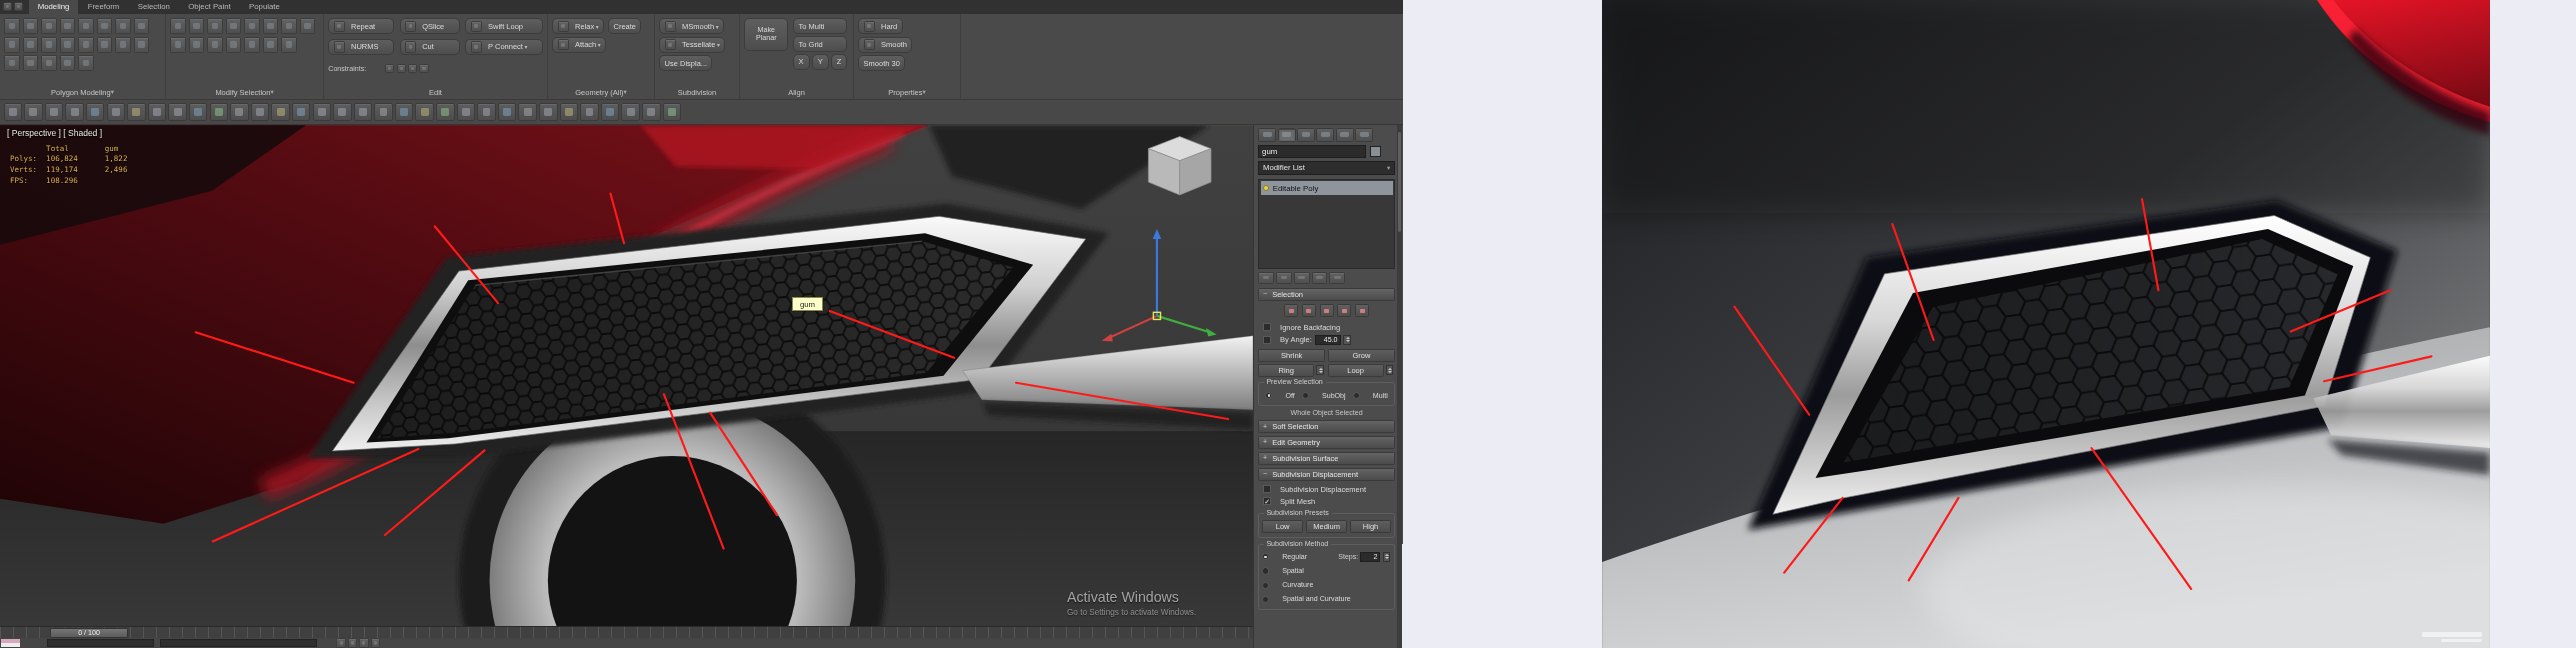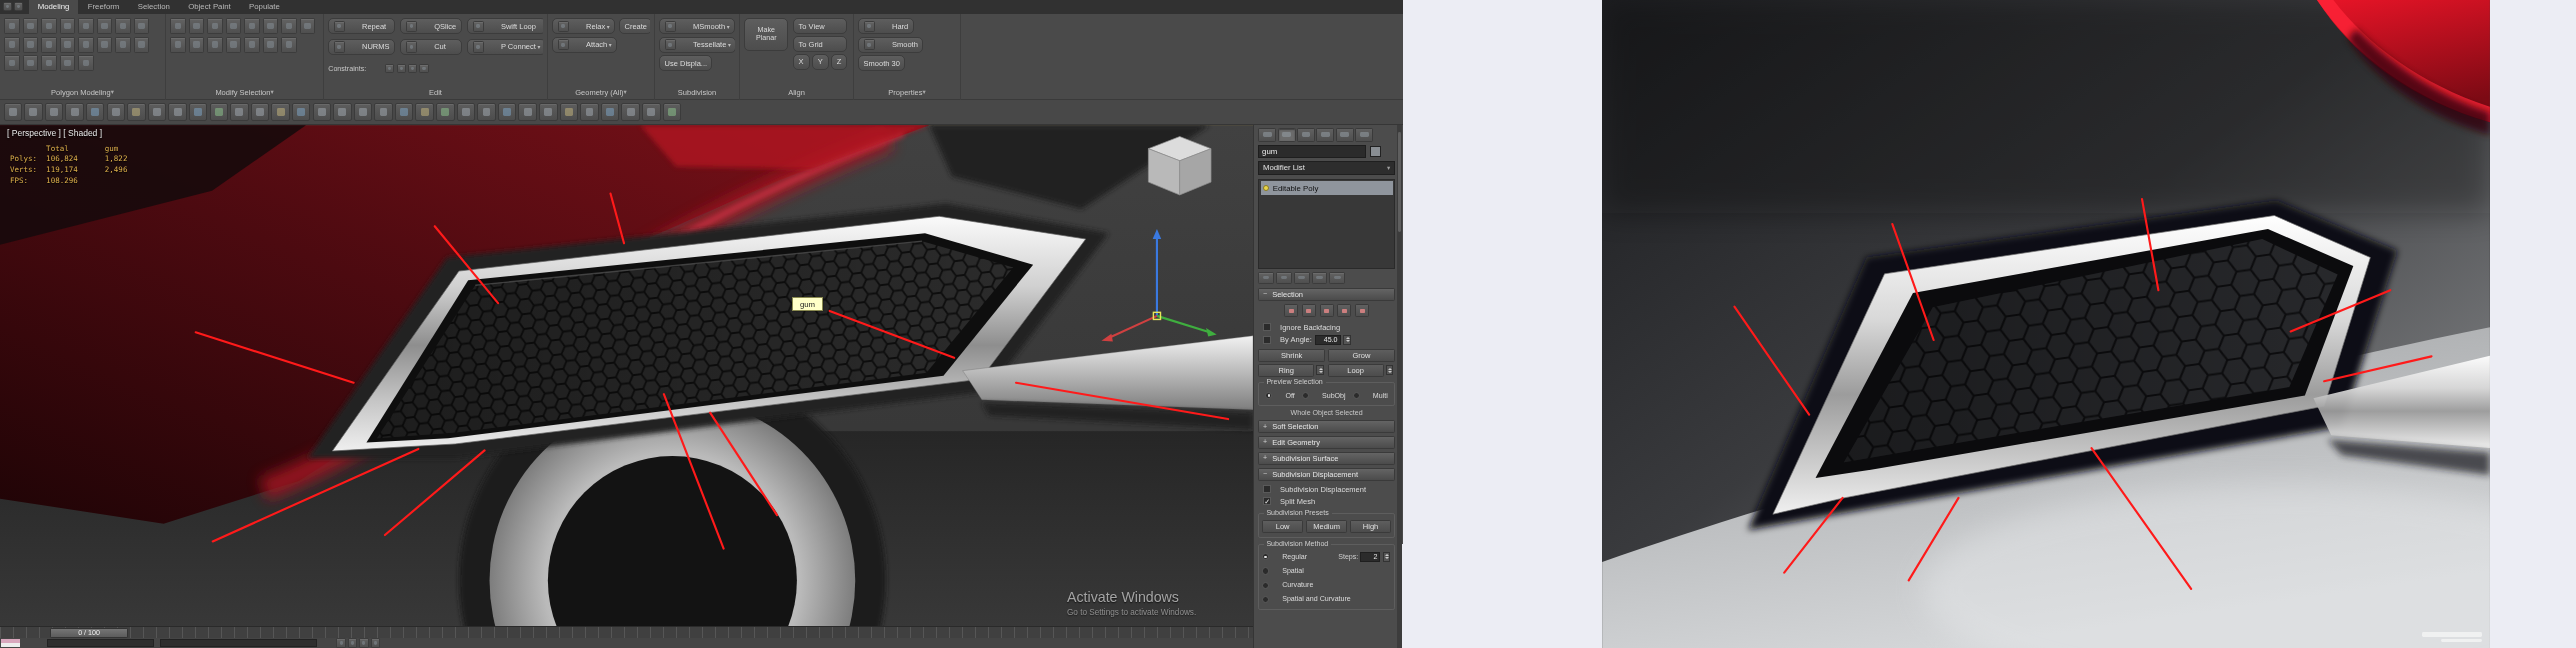--- a/index.html
+++ b/index.html
@@ -23,21 +23,21 @@
   .ddl::after{content:" ▾";font-size:6.4px;color:#a9a9a9}
   .dd > span::after{content:" ▾";font-size:5.7px;color:#bdbdbd}
   .icongrid{display:flex;flex-wrap:wrap;gap:2.8px;padding-top:2.1px}
   .chip{display:inline-block;width:15.7px;height:15.7px;border-radius:1.4px;background:linear-gradient(#626262,#4f4f4f);border:0.7px solid #3c3c3c;box-shadow:inset 0 0.7px 0 #707070;position:relative}
   .chip::before{content:"";position:absolute;inset:3.6px;border-radius:1.4px;background:#8f9aa2;opacity:.45}
   .chip.s{width:11.4px;height:11.4px}
   .chip.s::before{inset:2.8px}
   .chip.xs{width:9.3px;height:9.3px}
   .chip.xs::before{inset:2.1px}
   .rgrid3{display:grid;grid-template-columns:auto auto auto;grid-auto-rows:18.5px;column-gap:5.7px;row-gap:2.1px;padding-top:2.1px}
-  .rbtn{display:flex;align-items:center;gap:17px;padding:1.4px 4.3px;height:15.7px;background:linear-gradient(#5e5e5e,#4d4d4d);border:0.7px solid #3c3c3c;border-radius:5px;font-size:7.5px;color:#dcdcdc;white-space:nowrap;cursor:default}
+  .rbtn{display:flex;align-items:center;gap:6px;padding:1.4px 4.3px;height:15.7px;background:linear-gradient(#5e5e5e,#4d4d4d);border:0.7px solid #3c3c3c;border-radius:5px;font-size:7.5px;color:#dcdcdc;white-space:nowrap;cursor:default}
   .rbtn.tall{height:33px;width:44px;text-align:center;white-space:normal;font-size:7.1px;line-height:7.8px;justify-content:center}
   .rbtn.mini{padding:1.4px 5px}
   .rrow{display:flex;gap:4.3px;margin-bottom:2.8px}
   .rcol{display:flex;flex-direction:column;padding-top:2.1px}
   .constraints{display:flex;align-items:center;gap:19px}
   .rlabel{font-size:7.1px;color:#c9c9c9;white-space:nowrap}
   .minichips{display:flex;gap:2.1px}
   .align-grid{display:flex;gap:4.3px;padding-top:2.1px}
   .rcol2{display:flex;flex-direction:column;gap:2.1px}
   .xyz{display:flex;gap:2.1px}
@@ -284,21 +284,21 @@
         <div class="rsec-label">Subdivision</div>
       </section>
 
       <section class="rsec" style="width:114px">
         <div class="rsec-content align-grid">
           <div class="rbtn tall">
               <span>Make Planar</span>
             </div>
           <div class="rcol2">
             <div class="rbtn mini">
-                <span>To View</span>
+                <span>To Multi</span>
               </div>
             <div class="rbtn mini">
                 <span>To Grid</span>
               </div>
             <div class="xyz">
               <div class="rbtn mini">
                   <span>X</span>
                 </div>
               <div class="rbtn mini">
                   <span>Y</span>

